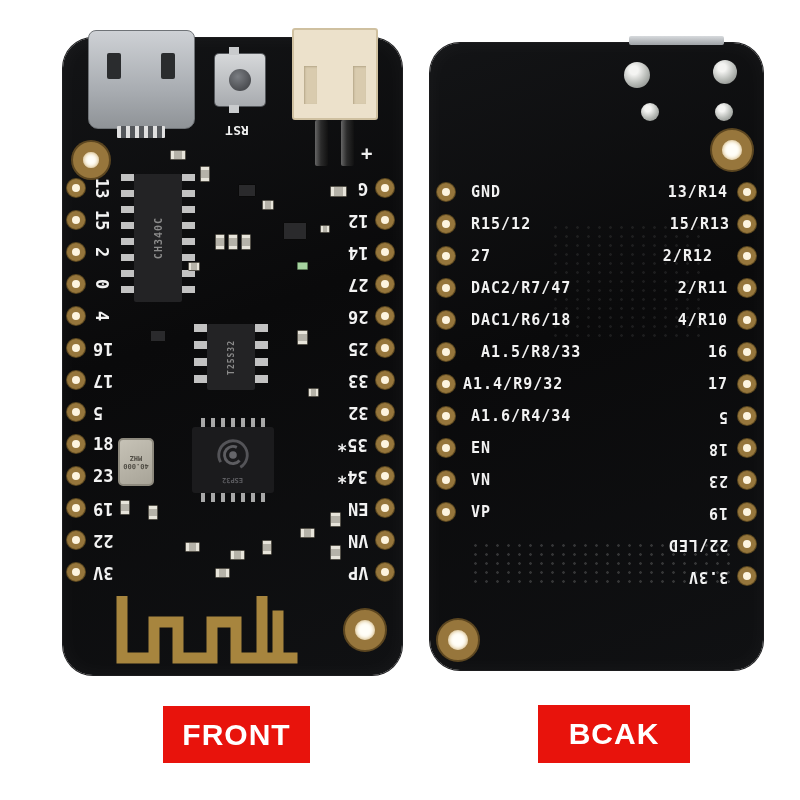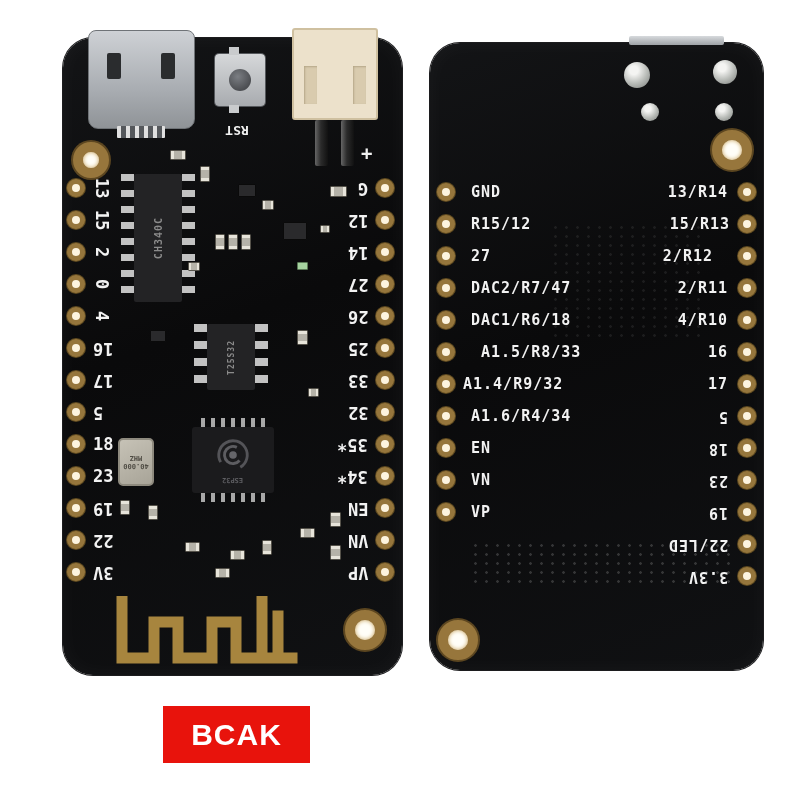--- a/index.html
+++ b/index.html
@@ -375,16 +375,19 @@
           <span class="plbl b r">22/LED</span>
         </div>
       <div class="prow" style="gap:10px;">
           <span class="pad"></span>
           <span class="plbl b r">3.3V</span>
         </div>
     </div>
   </div>
 
   <div class="caption" style="left:163px;top:706px;width:147px;height:57px;">
+    <span>FRONT</span>
+  </div>
+  <div class="caption" style="left:538px;top:705px;width:152px;height:58px;">
     <span>BCAK</span>
   </div>
 
 </div>
 
 </body></html>

